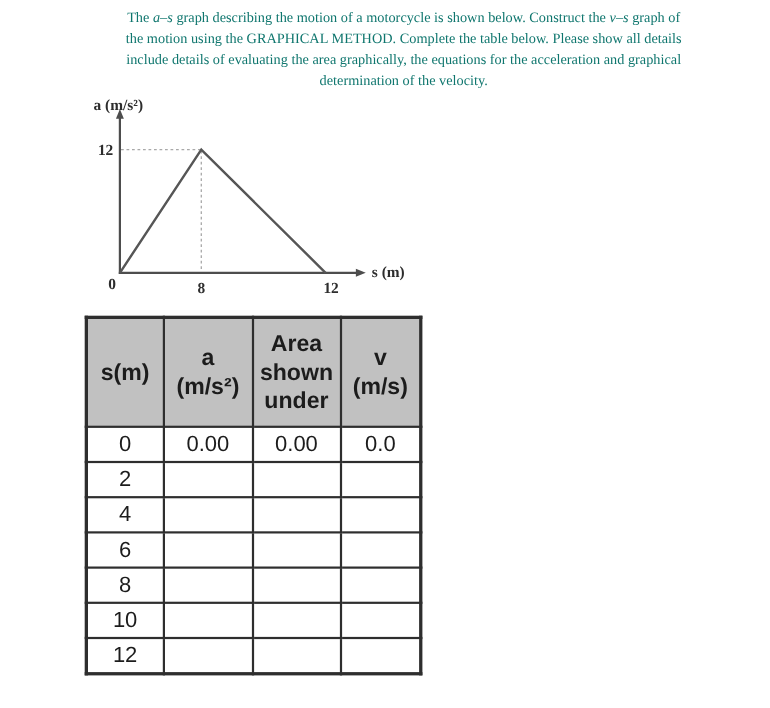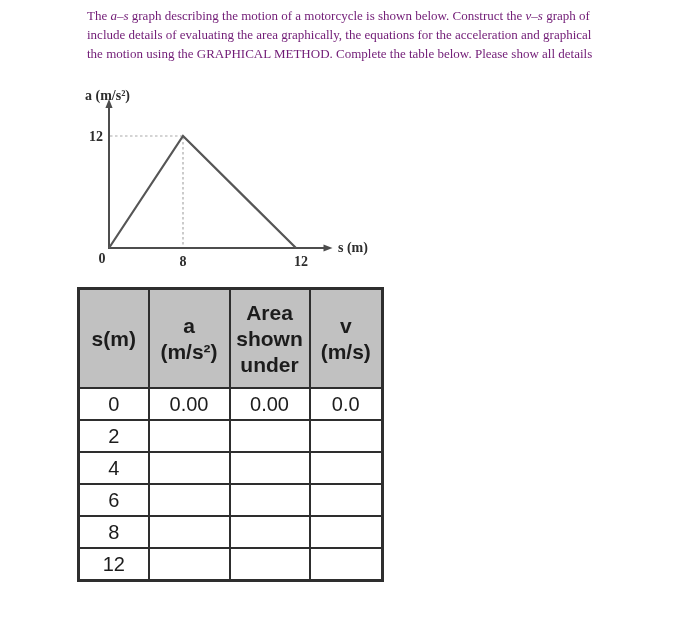--- a/index.html
+++ b/index.html
@@ -6,22 +6,22 @@
   .page{
     position:relative;
     width:700px;height:644px;
     background:#ffffff;
     font-family:"Liberation Serif", serif;
     color:#141414;
     overflow:hidden;
   }
   
   .statement{
-    position:absolute;left:87px;top:6px;width:580px;
-    font-size:13px;line-height:19px;color:#701a75;
+    position:absolute;left:77px;top:6px;width:580px;
+    font-size:13px;line-height:19px;color:#0f766e;text-align:center;
   }
   .statement .line{white-space:nowrap;}
   .statement .it{font-style:italic;}
   
   .graph-svg{position:absolute;left:75px;top:84px;}
   .graph-svg text{
     font-family:"Liberation Serif", serif;
     fill:#2d2d2d;
   }
   .axis-label{font-size:14px;font-weight:bold;}
@@ -53,22 +53,23 @@
     background:#ffffff;
   }
 </style>
 </head>
 <body>
 
 <div class="page">
 
   <div class="statement">
     <div class="line"><span>The </span><span class="it">a</span><span>–</span><span class="it">s</span><span> graph describing the motion of a motorcycle is shown below. Construct the </span><span class="it">v</span><span>–</span><span class="it">s</span><span> graph of</span></div>
+    <div class="line">the motion using the GRAPHICAL METHOD. Complete the table below. Please show all details</div>
     <div class="line">include details of evaluating the area graphically, the equations for the acceleration and graphical</div>
-    <div class="line">the motion using the GRAPHICAL METHOD. Complete the table below. Please show all details</div>
+    <div class="line">determination of the velocity.</div>
   </div>
 
   <svg class="graph-svg" width="310" height="192" viewBox="75 84 310 192">
 
     <line x1="110" y1="136" x2="183" y2="136" stroke="#a9a9a9" stroke-width="1.2" stroke-dasharray="2.5 2.5"></line>
     <line x1="183" y1="137" x2="183" y2="247" stroke="#a9a9a9" stroke-width="1.2" stroke-dasharray="2.5 2.5"></line>
 
     <line x1="109" y1="106" x2="109" y2="249" stroke="#4d4d4d" stroke-width="2"></line>
     <polygon points="109,99 105.4,108 112.6,108" fill="#4d4d4d"></polygon>
     <line x1="108" y1="248" x2="326" y2="248" stroke="#4d4d4d" stroke-width="2"></line>
@@ -136,20 +137,26 @@
         <td></td>
         <td></td>
       </tr>
       <tr>
         <td>8</td>
         <td></td>
         <td></td>
         <td></td>
       </tr>
       <tr>
+        <td>10</td>
+        <td></td>
+        <td></td>
+        <td></td>
+      </tr>
+      <tr>
         <td>12</td>
         <td></td>
         <td></td>
         <td></td>
       </tr>
     </tbody>
   </table>
 
 </div>
 

